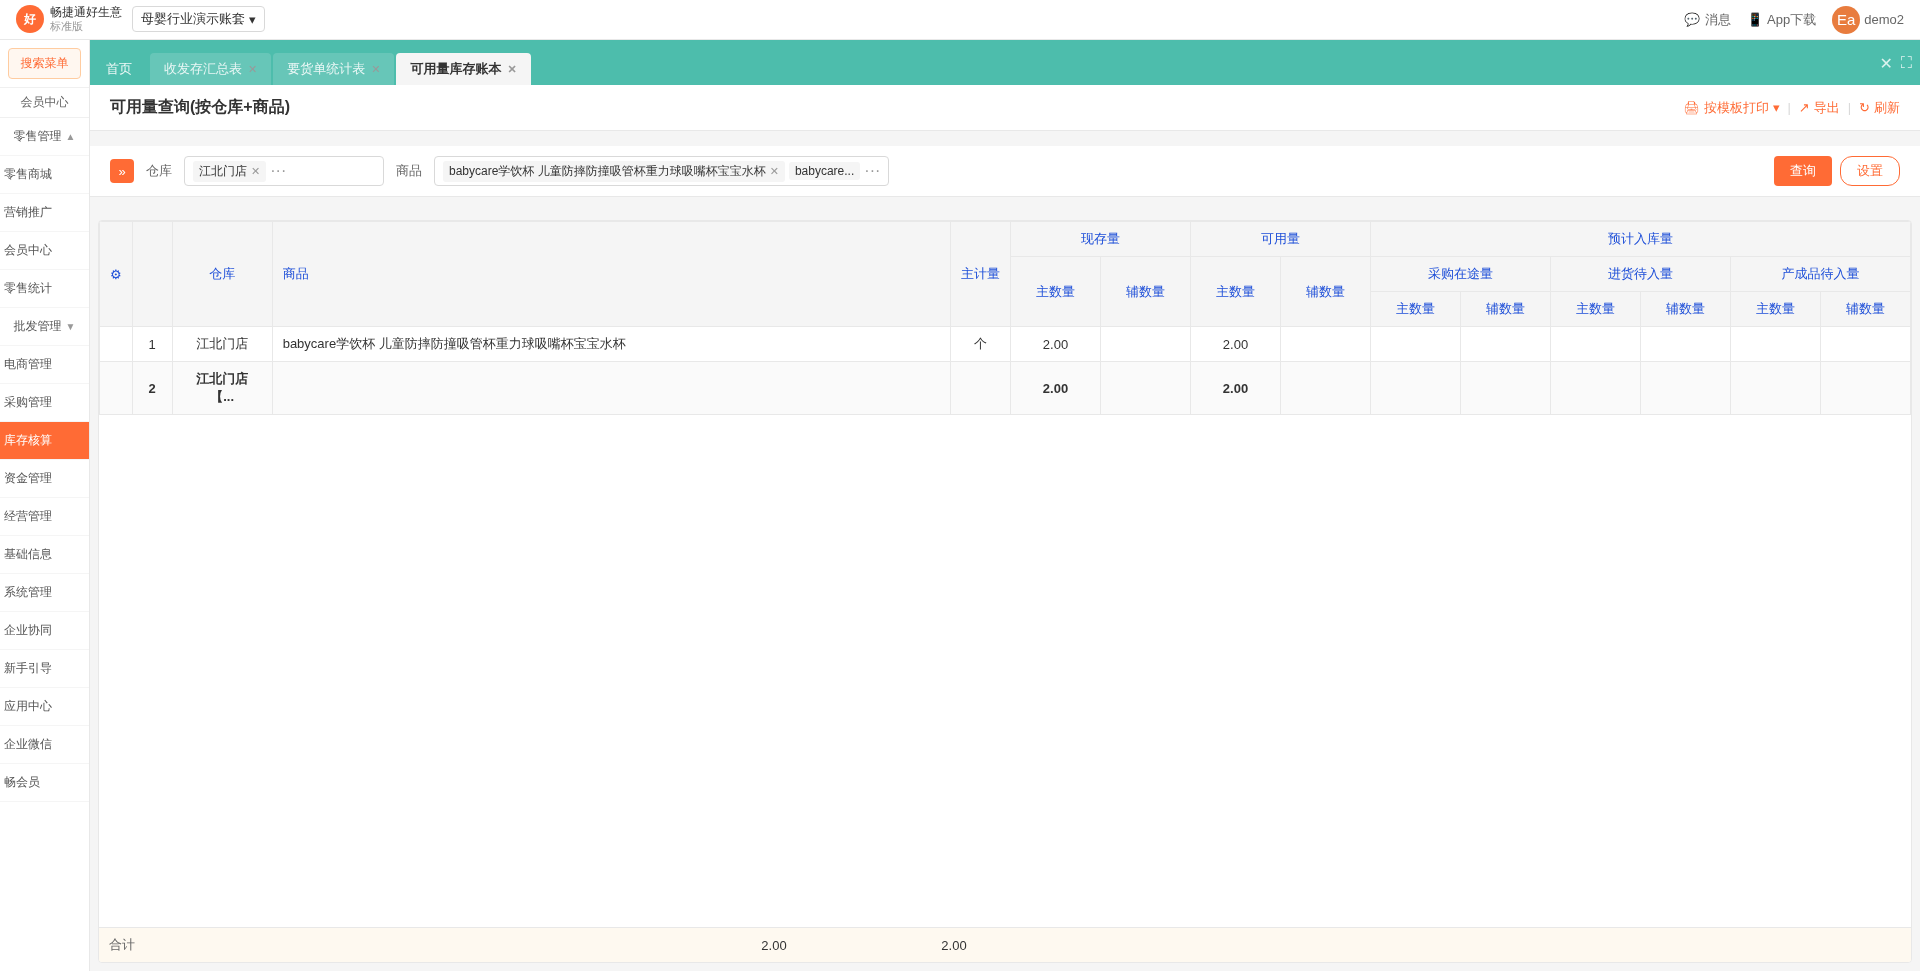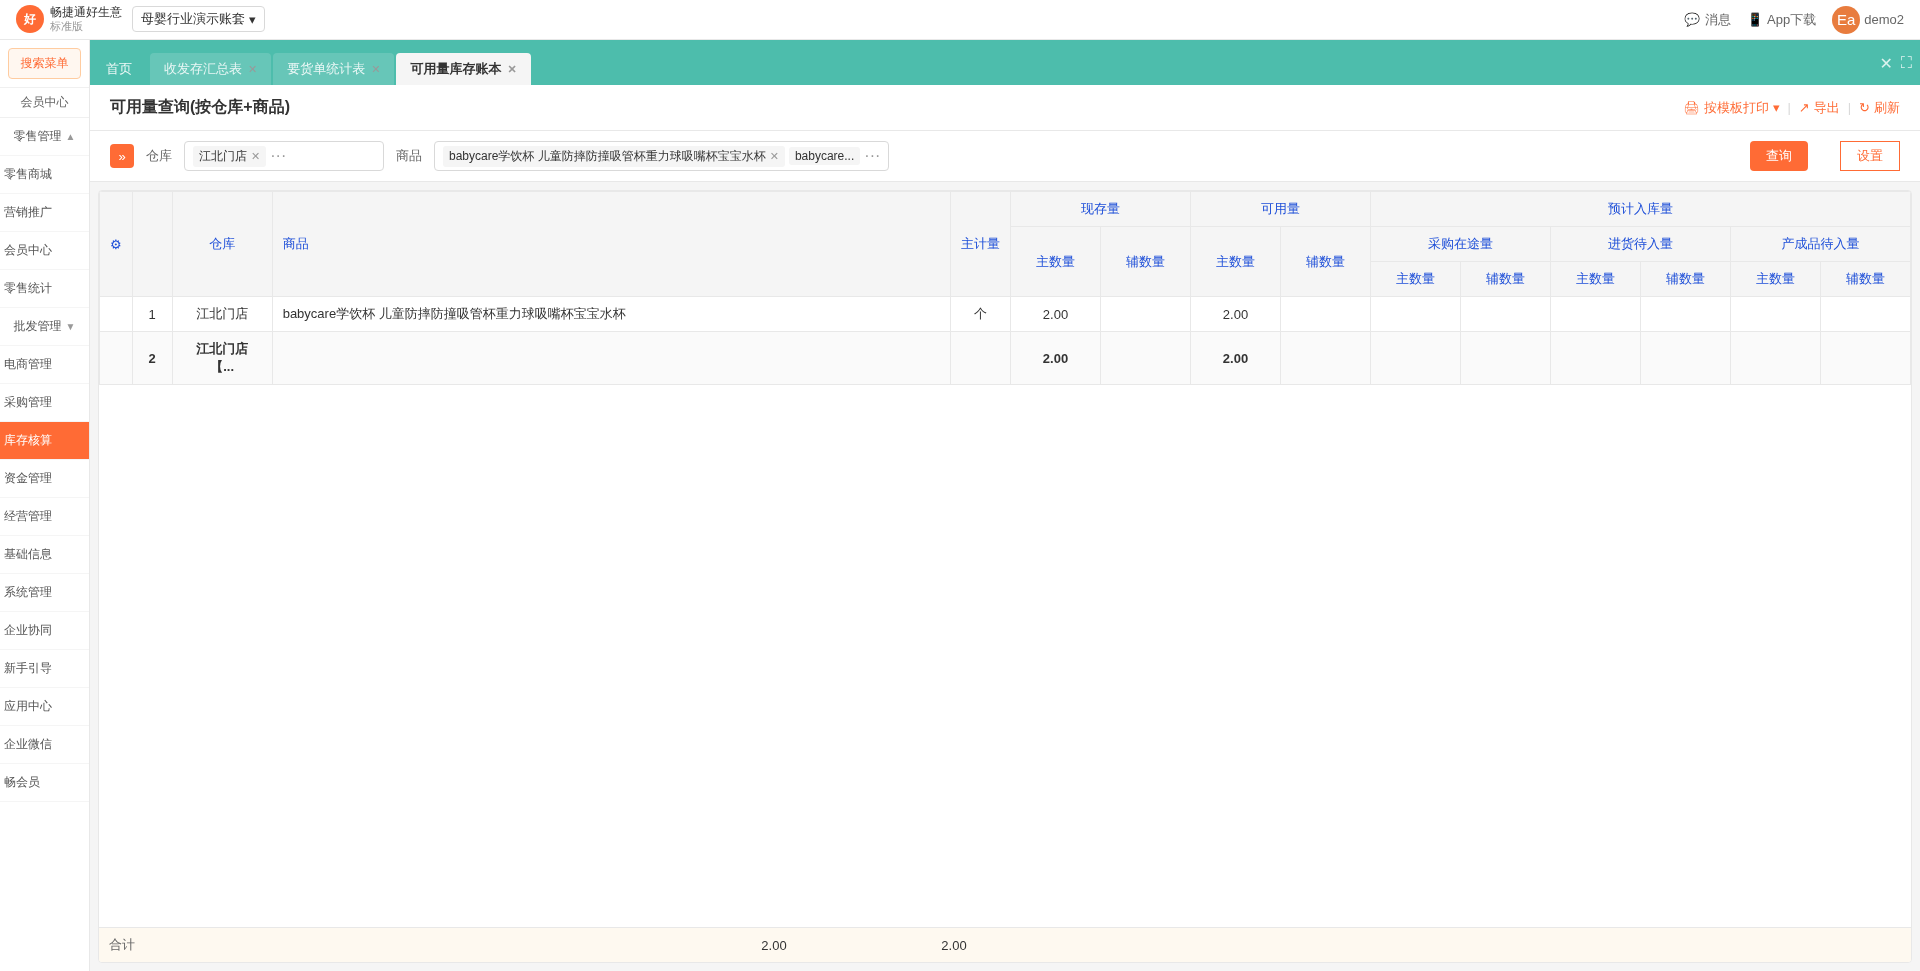--- a/index.html
+++ b/index.html
@@ -77,21 +77,21 @@
       background: #f5f5f5;
       color: #333;
       font-weight: bold;
     }
     .tab-close { font-size: 11px; color: #999; cursor: pointer; }
     .tab-bar-home { height: 32px; padding: 0 16px; display: flex; align-items: center; color: rgba(255,255,255,0.9); font-size: 13px; cursor: pointer; }
     .tab-bar-right { position: absolute; right: 8px; top: 50%; transform: translateY(-50%); display: flex; gap: 8px; }
     .tab-bar-icon { color: rgba(255,255,255,0.8); font-size: 16px; cursor: pointer; }
 
     
-    .page-content { flex: 1; overflow-y: auto; padding: 0; background: #f5f5f5; display: flex; flex-direction: column; }
+    .page-content { flex: 1; overflow-y: auto; padding: 0; background: #f5f5f5; display: flex; flex-direction: column; gap: 15px; }
 
     
     .page-header {
       background: #fff;
       padding: 12px 20px;
       display: flex;
       align-items: center;
       justify-content: space-between;
       border-bottom: 1px solid #e8e8e8;
     }
@@ -113,21 +113,21 @@
     }
     .filter-toggle { width: 24px; height: 24px; background: #ff6b35; border-radius: 4px; display: flex; align-items: center; justify-content: center; color: white; cursor: pointer; flex-shrink: 0; }
     .filter-row { display: flex; align-items: center; gap: 12px; flex: 1; }
     .filter-label { font-size: 13px; color: #666; white-space: nowrap; }
     .filter-input-area { display: flex; align-items: center; border: 1px solid #d9d9d9; border-radius: 4px; min-width: 200px; height: 30px; padding: 0 8px; background: #fff; }
     .filter-tag { background: #f5f5f5; border-radius: 3px; padding: 2px 6px; font-size: 12px; color: #333; display: flex; align-items: center; gap: 4px; }
     .filter-tag-close { cursor: pointer; color: #999; font-size: 11px; }
     .filter-dots { color: #999; font-size: 16px; cursor: pointer; margin-left: 4px; }
     .filter-actions { display: flex; gap: 8px; margin-left: auto; }
     .btn-query { background: #ff6b35; color: white; border: none; border-radius: 4px; padding: 5px 16px; font-size: 13px; cursor: pointer; }
-    .btn-settings { background: #fff; color: #ff6b35; border: 1px solid #ff6b35; border-radius: 0; padding: 5px 16px; font-size: 13px; cursor: pointer; margin-left: 24px; }
+    .btn-settings { background: #fff; color: #ff6b35; border: 1px solid #ff6b35; border-radius: 12px; padding: 5px 16px; font-size: 13px; cursor: pointer; }
 
     
     .table-wrapper {
       flex: 1;
       background: #fff;
       margin: 8px;
       border: 1px solid #e8e8e8;
       border-radius: 4px;
       overflow: hidden;
       display: flex;

